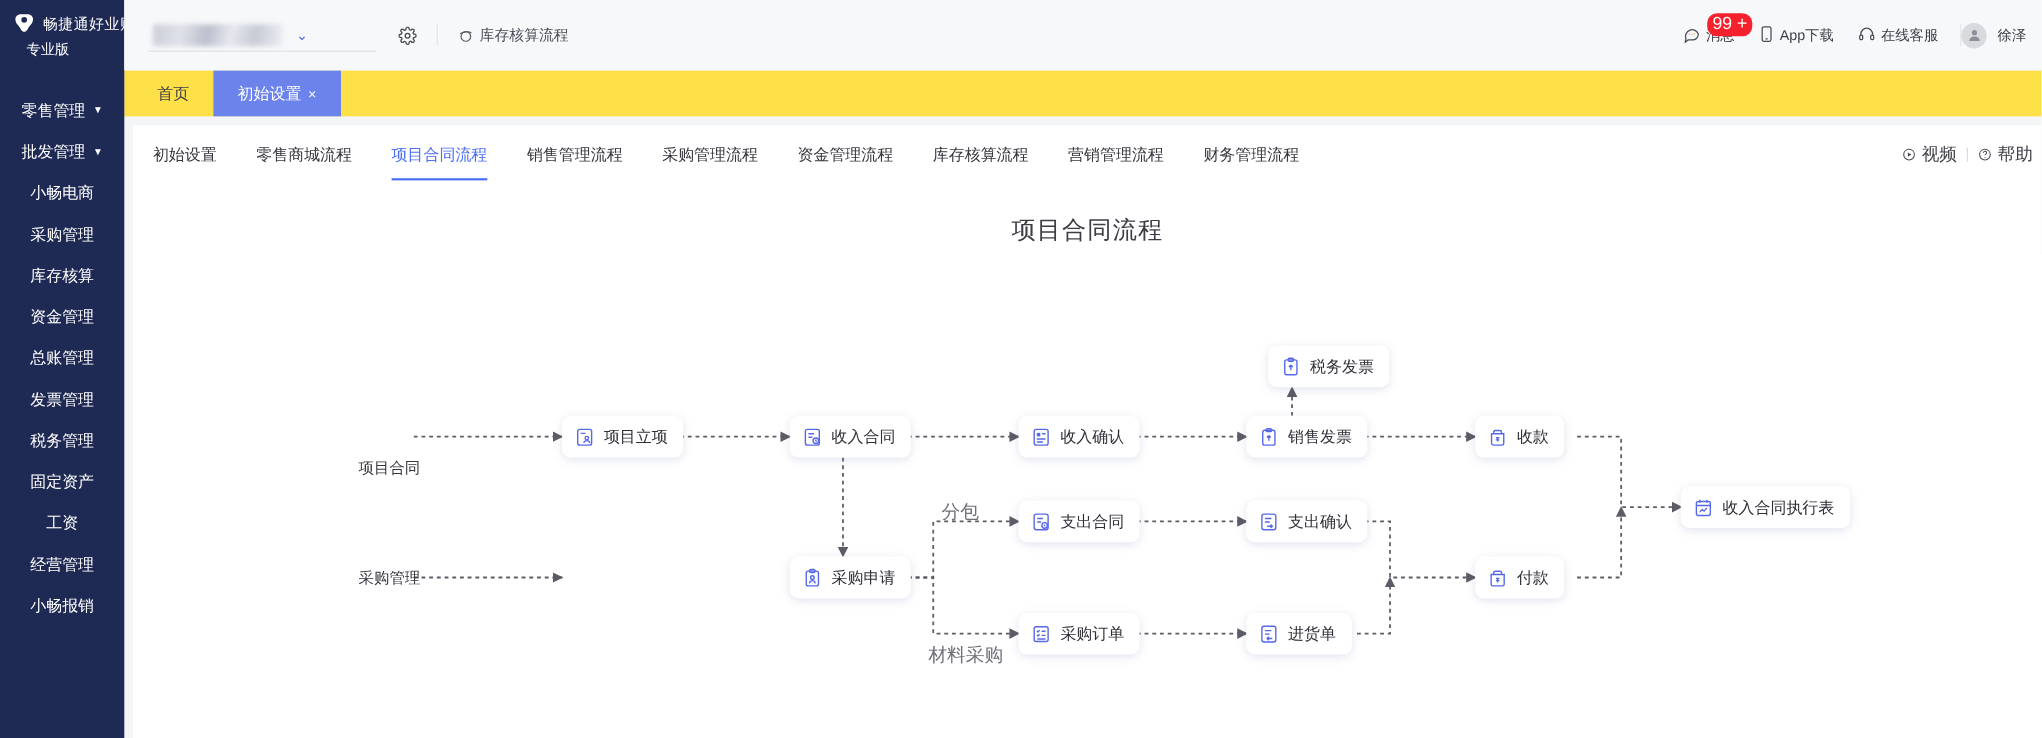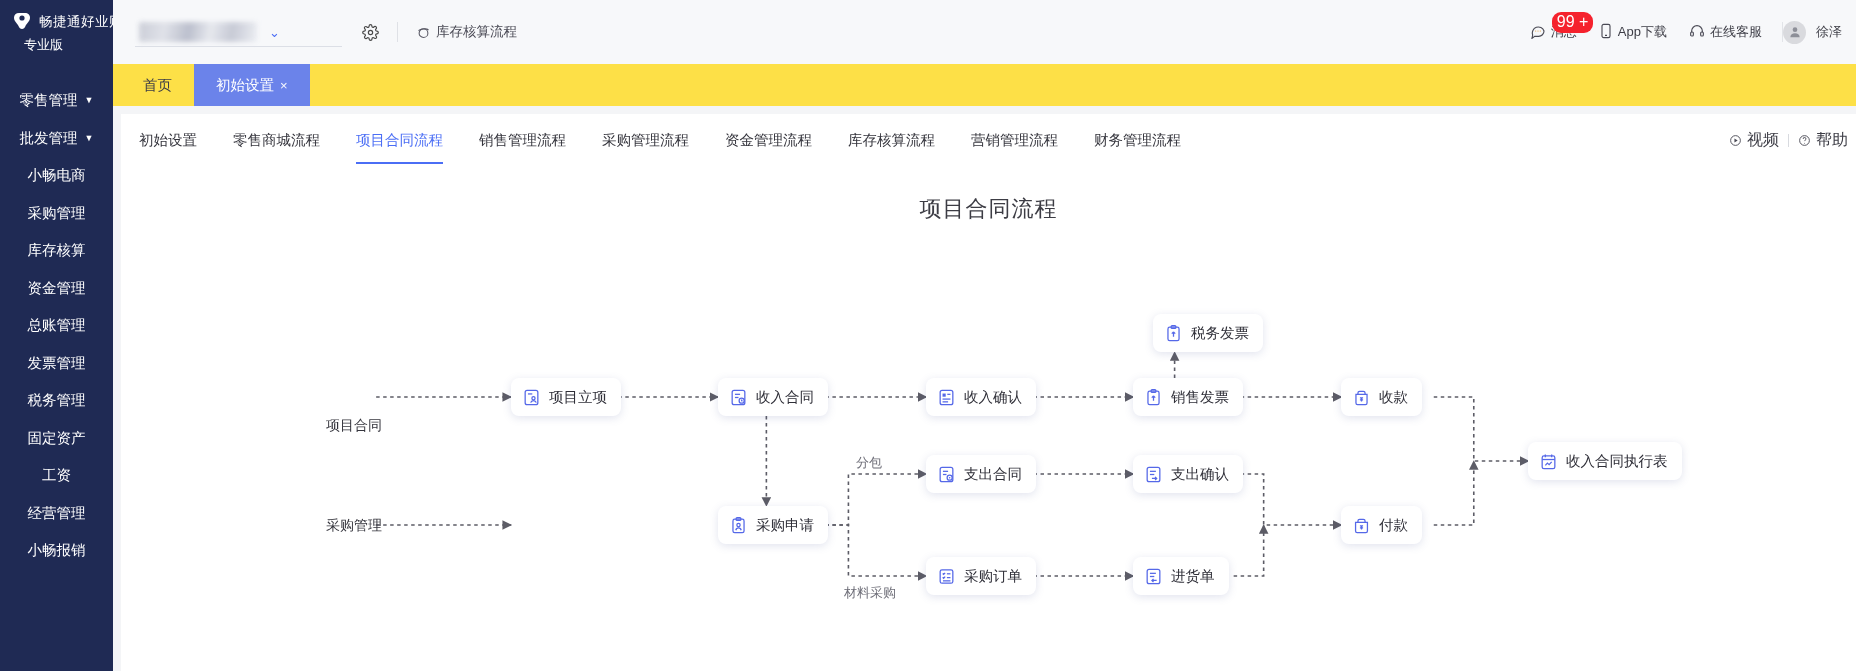--- a/index.html
+++ b/index.html
@@ -87,21 +87,21 @@
 
   
   .rowlabel { position:absolute; font-size:14px; color:#35353d; white-space:nowrap; }
   .node {
     position:absolute; height: 38px; background:#fff; border-radius: 8px;
     box-shadow: 0 2px 9px rgba(90,100,160,.18); display:flex; align-items:center;
     gap: 8px; padding: 0 14px 0 11px; white-space:nowrap; cursor:pointer;
   }
   .node .nlabel { font-size: 14.5px; color:#2f2f38; }
   .node svg { flex: 0 0 auto; display:block; }
-  .edge-label { position:absolute; font-size:13px; color:#6e6e78; white-space:nowrap; }
+  .edge-label { position:absolute; font-size:17px; color:#6e6e78; white-space:nowrap; }
   .svg-layer { position:absolute; inset:0; width:100%; height:100%; pointer-events:none; }
 </style>
 </head>
 <body>
 
 <div id="app">
 
   <aside class="sidebar">
     <div class="logo-wrap">
       <div class="logo-row">

